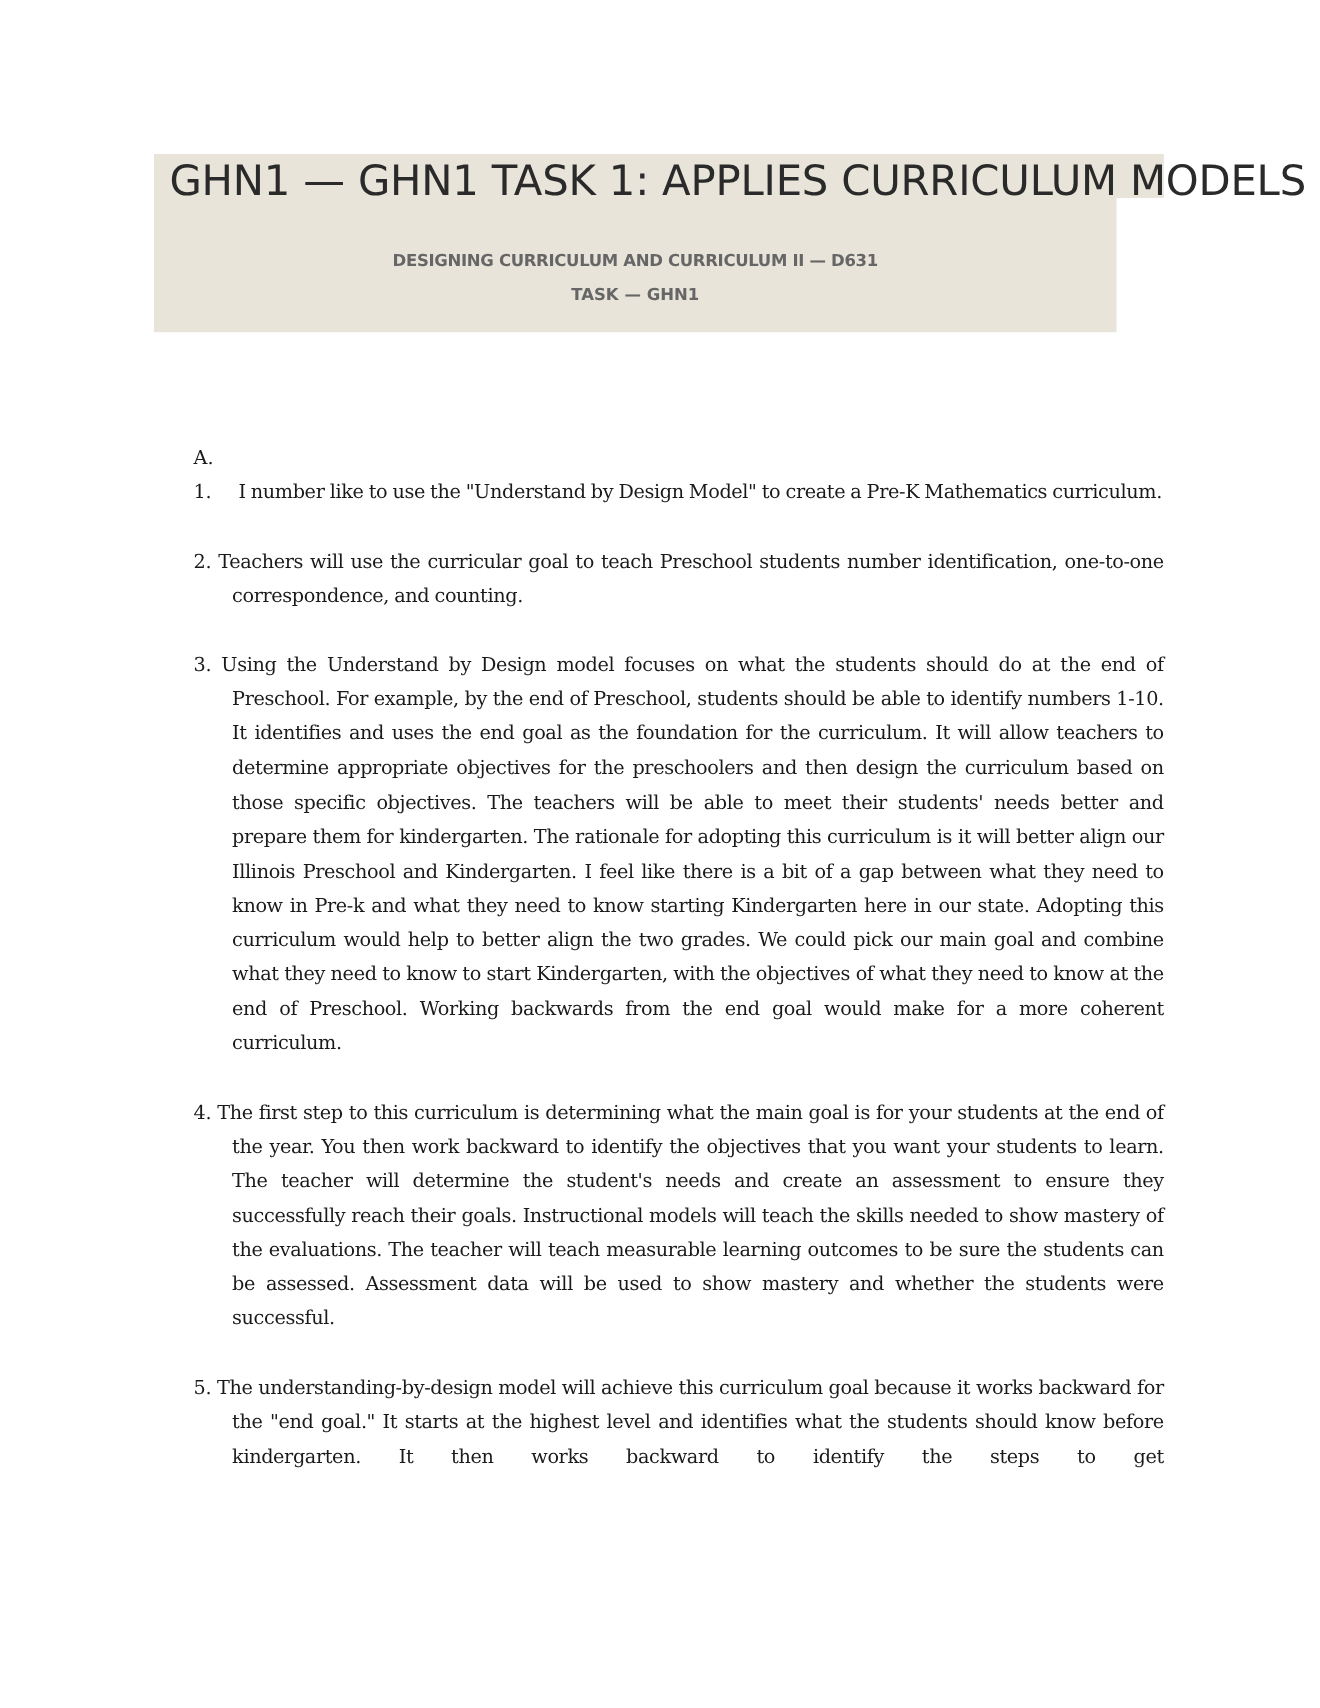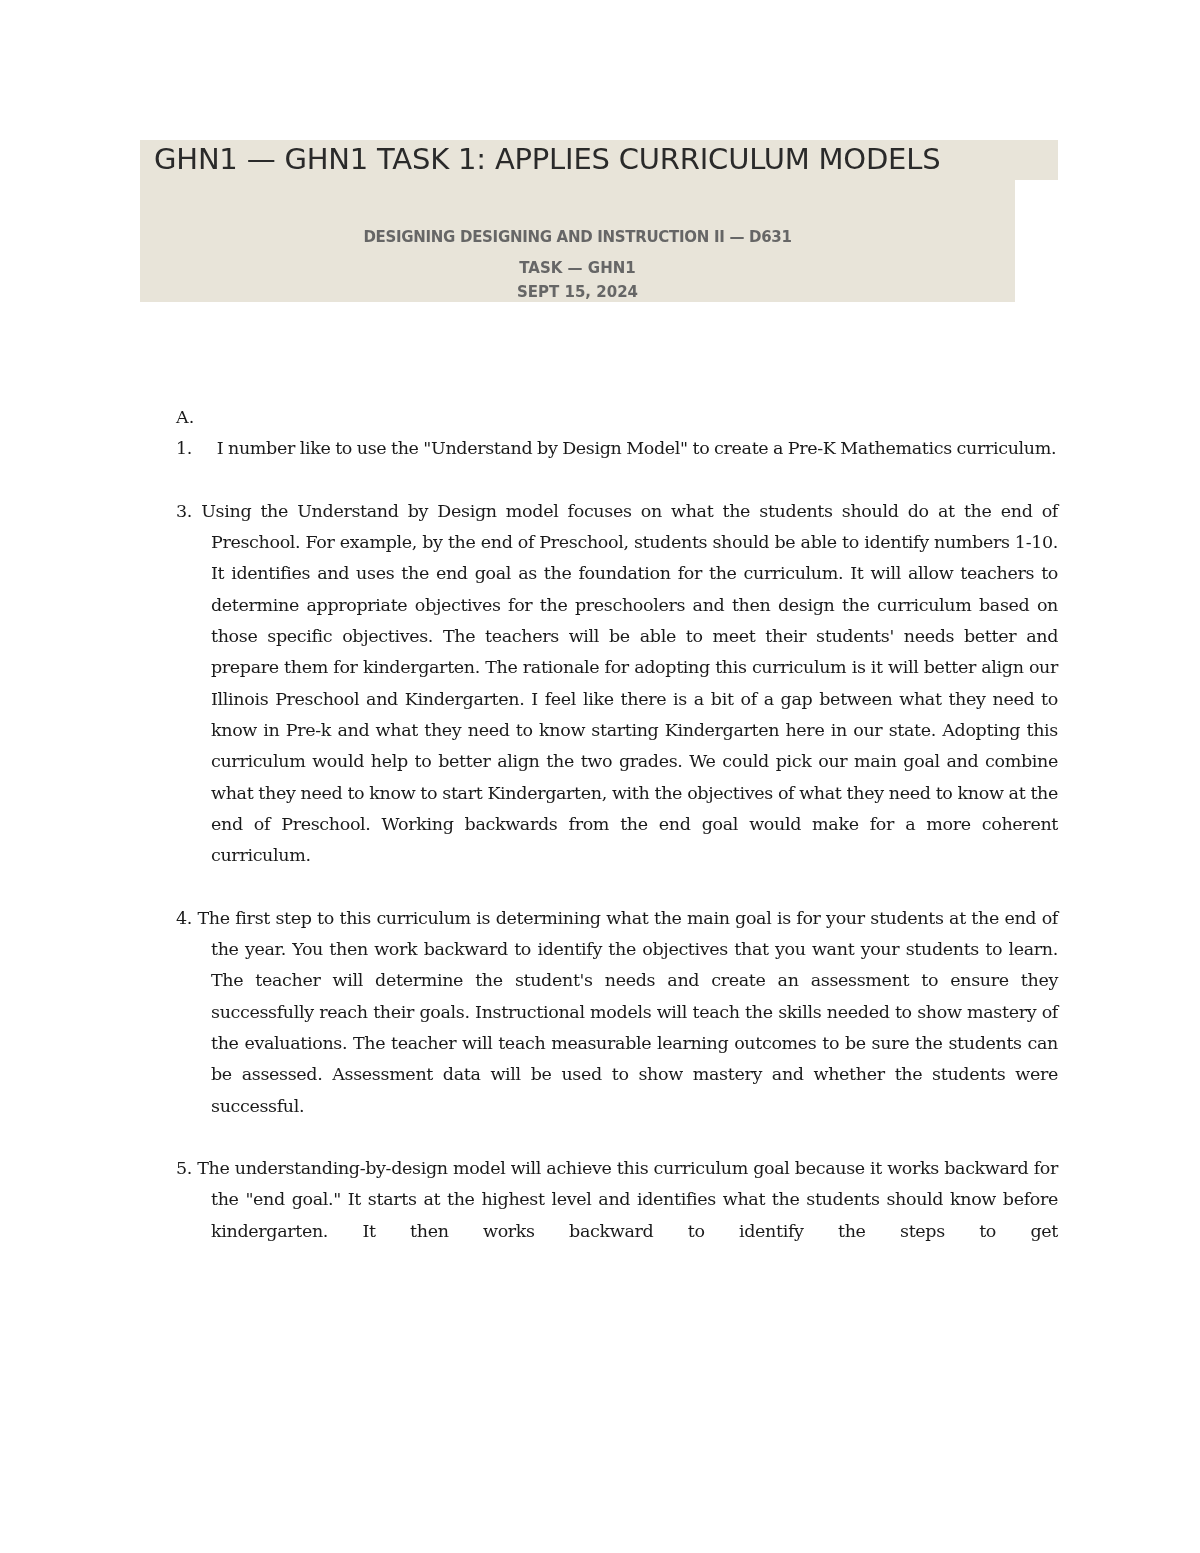--- a/index.html
+++ b/index.html
@@ -26,21 +26,21 @@
       top: 140px;
       width: 918px;
       height: 40px;
       background: #e8e4d9;
     }
     .title-text {
       position: absolute;
       left: 14px;
       top: 2px;
       font-family: "DejaVu Sans", sans-serif;
-      font-size: 29px;
+      font-size: 38px;
       color: #2a2a2a;
       white-space: nowrap;
       letter-spacing: -0.2px;
     }
     .sub-block {
       position: absolute;
       left: 140px;
       top: 179px;
       width: 875px;
       height: 123px;
@@ -88,30 +88,30 @@
 </head>
 <body>
 
 <div class="page">
 
   <div class="title-bar">
     <span class="title-text">GHN1 — GHN1 TASK 1: APPLIES CURRICULUM MODELS</span>
   </div>
 
   <div class="sub-block">
-    <div class="sub-line sub-course">DESIGNING DESIGNING AND INSTRUCTION II — D631</div>
+    <div class="sub-line sub-course">DESIGNING CURRICULUM AND CURRICULUM II — D631</div>
     <div class="sub-line sub-prfa">TASK — GHN1</div>
-    <div class="sub-line sub-date">SEPT 15, 2024</div>
   </div>
 
   <div class="body-text">
     <p class="section-label">A.</p>
 
     <p class="item" style="text-indent:-35px;"><span class="num">1.</span><span style="display:inline-block;width:20px;"></span><span> I number like to use the "Understand by Design Model" to create a Pre-K Mathematics curriculum.</span></p>
 
+    <p class="item"><span class="num">2.</span> <span>Teachers will use the curricular goal to teach Preschool students number identification, one-to-one correspondence, and counting.</span></p>
 
     <p class="item"><span class="num">3.</span> <span>Using the Understand by Design model focuses on what the students should do at the end of Preschool. For example, by the end of Preschool, students should be able to identify numbers 1-10. It identifies and uses the end goal as the foundation for the curriculum. It will allow teachers to determine appropriate objectives for the preschoolers and then design the curriculum based on those specific objectives. The teachers will be able to meet their students' needs better and prepare them for kindergarten. The rationale for adopting this curriculum is it will better align our Illinois Preschool and Kindergarten. I feel like there is a bit of a gap between what they need to know in Pre-k and what they need to know starting Kindergarten here in our state. Adopting this curriculum would help to better align the two grades. We could pick our main goal and combine what they need to know to start Kindergarten, with the objectives of what they need to know at the end of Preschool. Working backwards from the end goal would make for a more coherent curriculum.</span></p>
 
     <p class="item"><span class="num">4.</span> <span>The first step to this curriculum is determining what the main goal is for your students at the end of the year. You then work backward to identify the objectives that you want your students to learn. The teacher will determine the student's needs and create an assessment to ensure they successfully reach their goals. Instructional models will teach the skills needed to show mastery of the evaluations. The teacher will teach measurable learning outcomes to be sure the students can be assessed. Assessment data will be used to show mastery and whether the students were successful.</span></p>
 
     <p class="item" style="text-align-last: justify;"><span class="num">5.</span> <span>The understanding-by-design model will achieve this curriculum goal because it works backward for the "end goal."  It starts at the highest level and identifies what the students should know before kindergarten. It then works backward to identify the steps to get</span></p>
   </div>
 
 </div>
 

